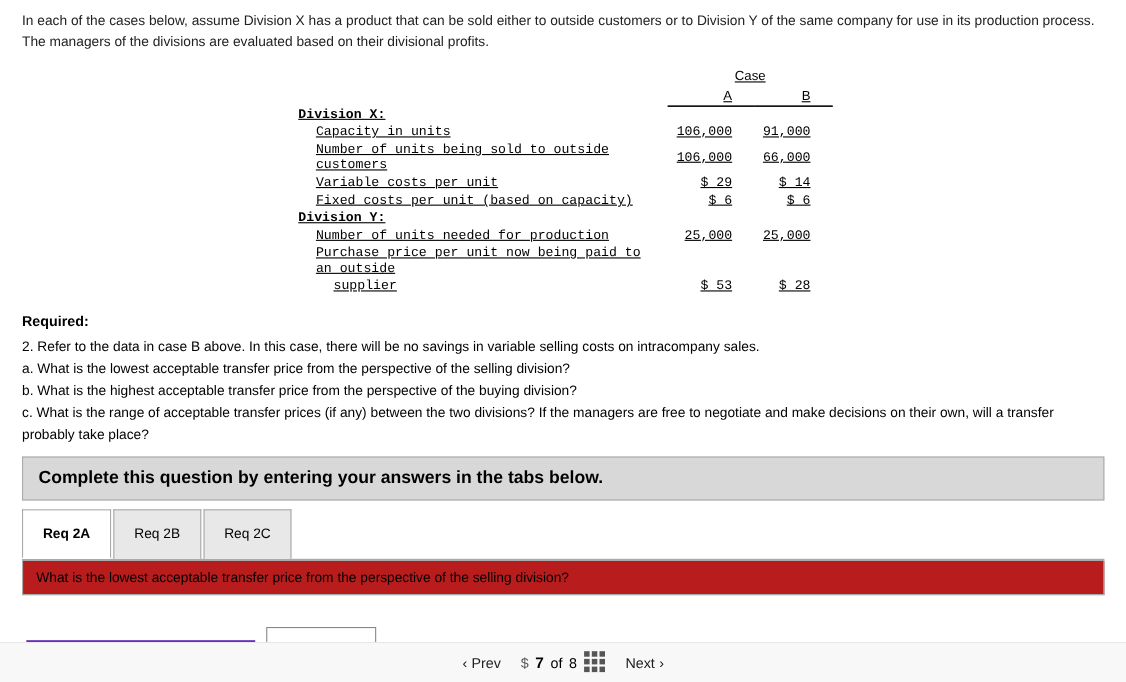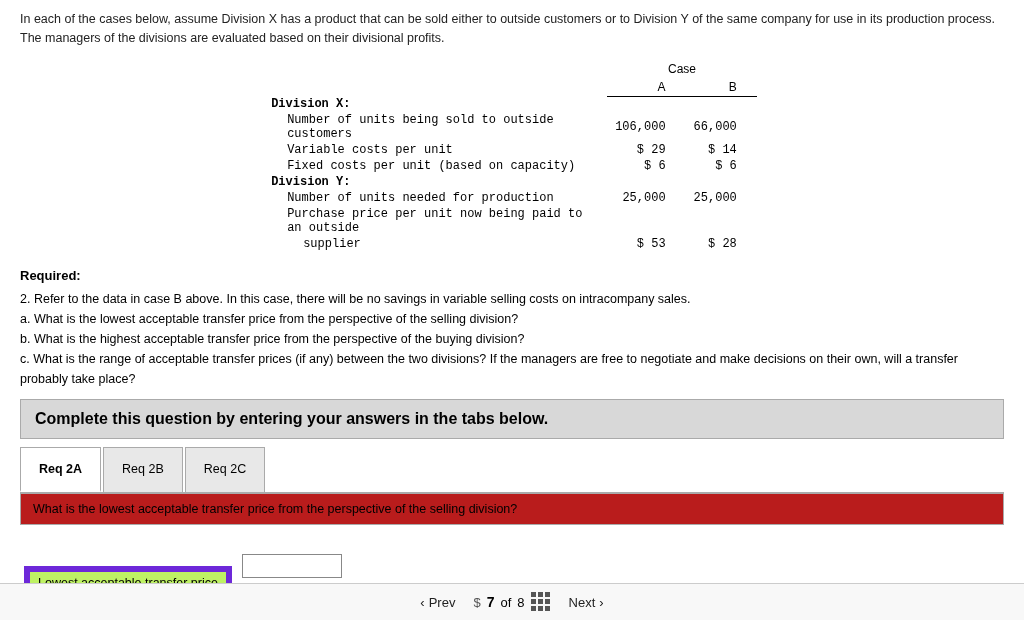--- a/index.html
+++ b/index.html
@@ -31,20 +31,21 @@
     .data-table-wrapper {
       display: flex;
       justify-content: center;
       margin-bottom: 16px;
     }
 
     .data-table {
       border-collapse: collapse;
       font-size: 12px;
       min-width: 480px;
+      text-decoration: underline;
     }
 
     .data-table th {
       text-align: center;
       padding: 2px 20px;
       border-bottom: 1px solid #000;
       font-weight: normal;
     }
 
     .data-table td {
@@ -232,20 +233,25 @@
           <th style="border:none;"></th>
           <th class="val-col">A</th>
           <th class="val-col">B</th>
         </tr>
       </thead>
       <tbody>
         <tr>
           <td class="label-col" style="font-weight:bold;">Division X:</td>
           <td class="val-col"></td>
             <td class="val-col"></td>
+        </tr>
+        <tr>
+          <td class="label-col" style="padding-left:20px;">Capacity in units</td>
+          <td class="val-col">106,000</td>
+            <td class="val-col">91,000</td>
         </tr>
         <tr>
           <td class="label-col" style="padding-left:20px;">Number of units being sold to outside customers</td>
           <td class="val-col">106,000</td>
             <td class="val-col">66,000</td>
         </tr>
         <tr>
           <td class="label-col" style="padding-left:20px;">Variable costs per unit</td>
           <td class="val-col">$ 29</td>
             <td class="val-col">$ 14</td>

